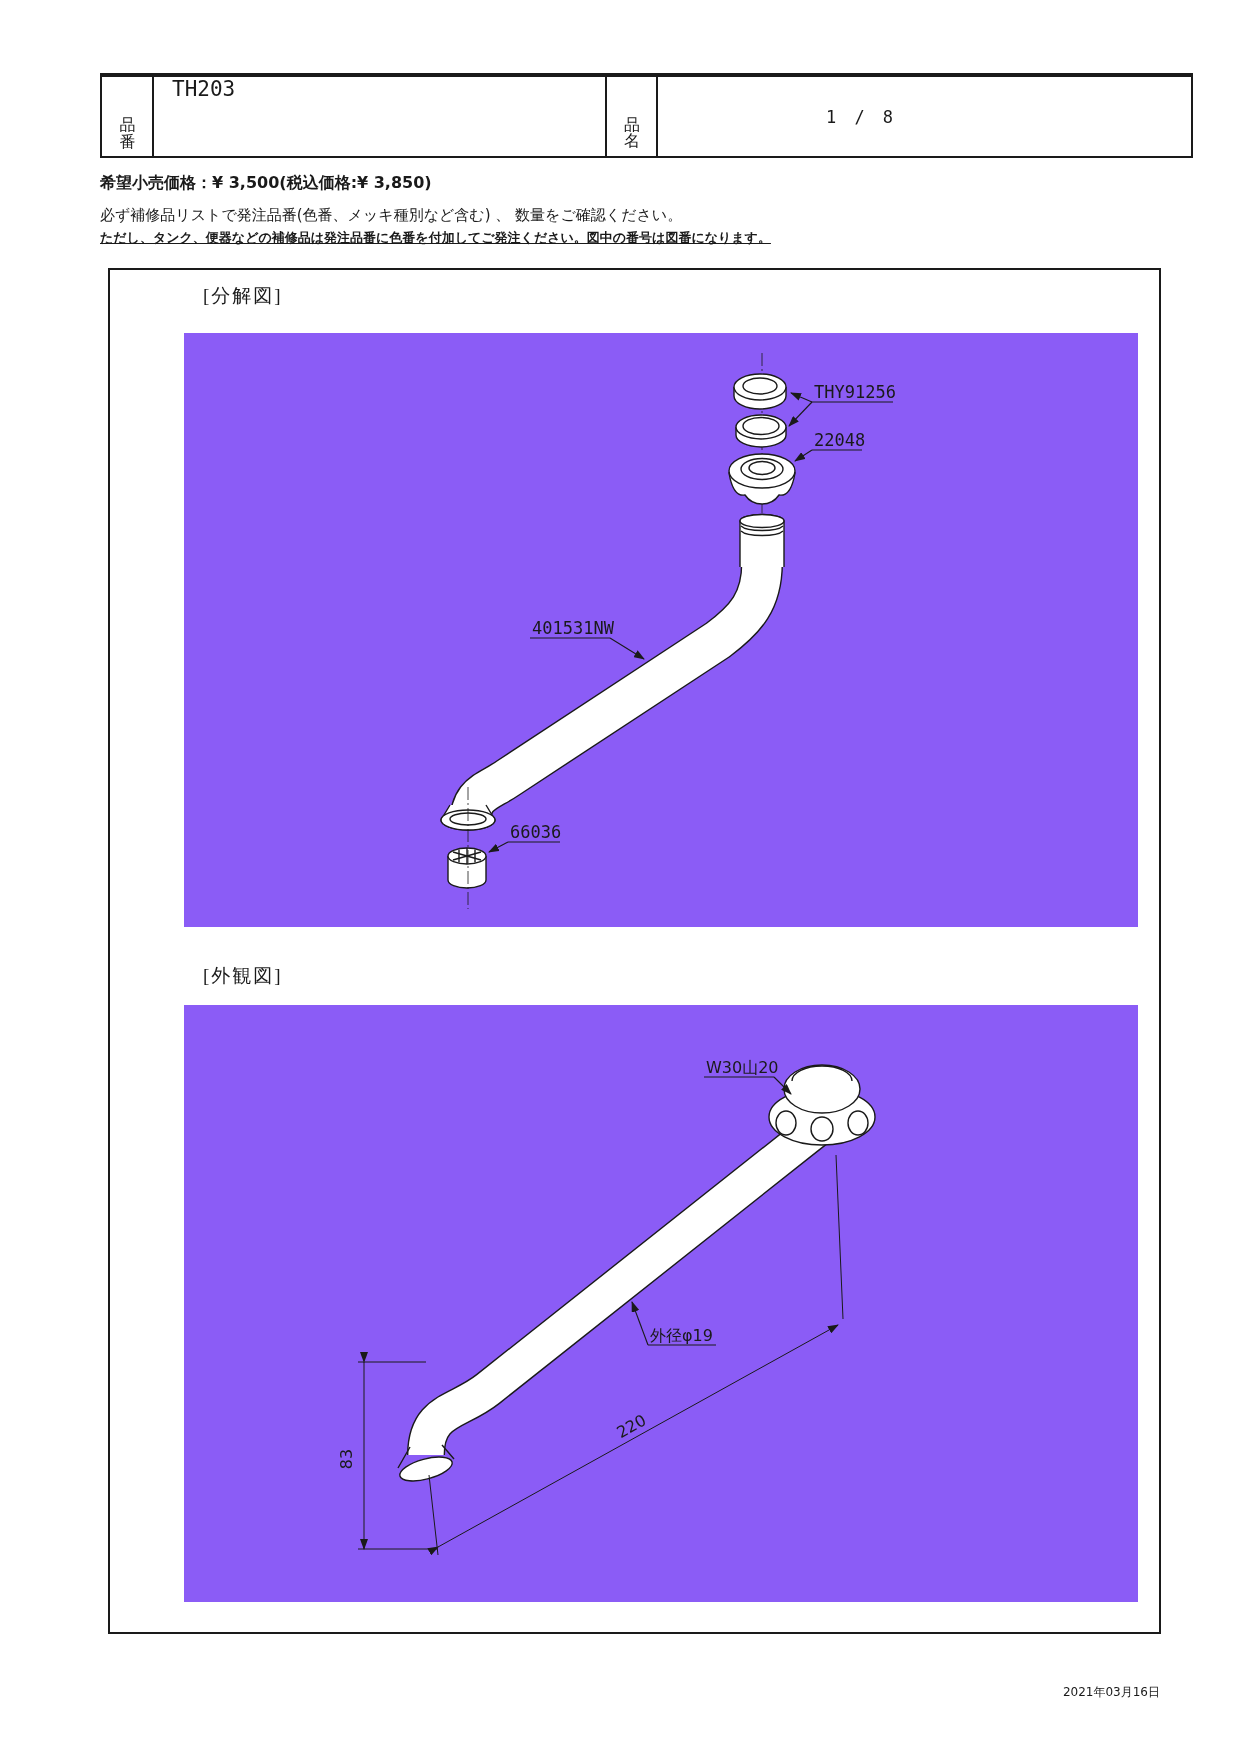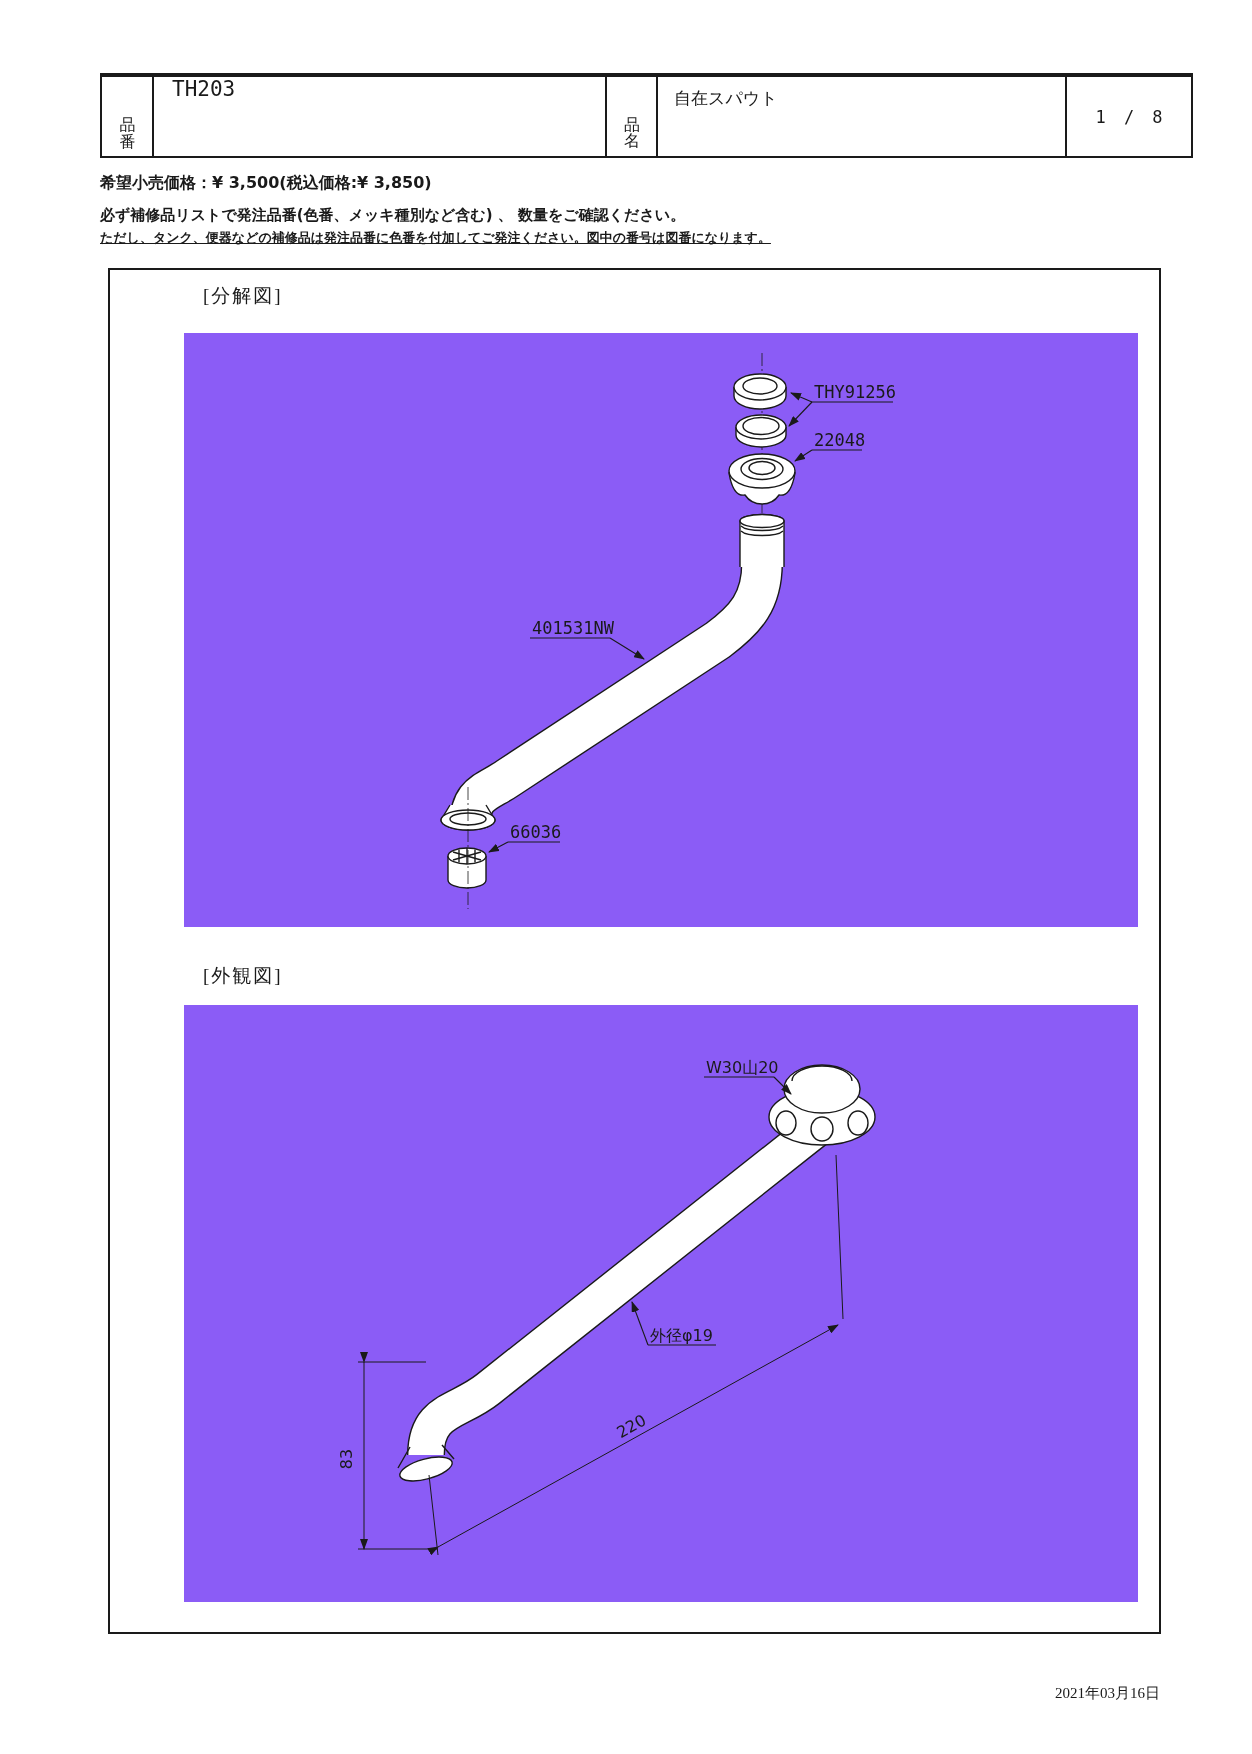--- a/index.html
+++ b/index.html
@@ -22,52 +22,49 @@
     position:absolute;inset:0;display:flex;align-items:center;justify-content:center;
     writing-mode:vertical-rl;text-orientation:upright;
     font-size:16px;letter-spacing:16px;padding-top:6px;box-sizing:border-box;
   }
   .cell-partno{display:flex;align-items:flex-start;padding-left:18px;font-size:21px;}
   .cell-partname{padding:10px 0 0 16px;font-size:17px;}
   .cell-page{display:flex;align-items:center;justify-content:center;font-size:17px;letter-spacing:4px;}
 
   
   .price-line{position:absolute;left:100px;top:173px;font-size:16px;font-weight:bold;}
-  .note-line1{position:absolute;left:100px;top:206px;font-size:15px;font-weight:bold;}
+  .note-line1{position:absolute;left:100px;top:206px;font-size:15px;font-weight:normal;}
   .note-line2{position:absolute;left:100px;top:229px;font-size:13px;font-weight:bold;text-decoration:underline;}
 
   
   .outer-box{position:absolute;left:108px;top:268px;width:1053px;height:1366px;border:2px solid #1a1a1a;box-sizing:border-box;background:#fff;}
   .fig-title{position:absolute;font-size:19px;letter-spacing:2px;font-family:Liberation Serif, serif;}
   .title-exploded{left:203px;top:283px;}
   .title-outline{left:203px;top:963px;}
   .fig-box{position:absolute;border:2px solid #8b5cf6;box-sizing:border-box;background:#8b5cf6;}
   .box-exploded{left:184px;top:333px;width:954px;height:594px;}
   .box-outline{left:184px;top:1005px;width:954px;height:597px;}
   svg{display:block;}
   svg text{fill:#1a1a1a;stroke:none;font-size:17px;}
   svg .dimtext{font-size:16px;}
 
-  .date-line{position:absolute;right:92px;top:1684px;font-size:15px;font-family:Liberation Serif, serif;}
+  .date-line{position:absolute;right:92px;top:1684px;font-size:12px;}
 </style>
 </head>
 <body>
 
 <div class="hdr-table">
   <div class="hdr-cell">
     <div class="vlabel">品番</div>
   </div>
   <div class="hdr-cell cell-partno mono">
     <span>TH203</span>
   </div>
   <div class="hdr-cell">
     <div class="vlabel">品名</div>
-  </div>
-  <div class="hdr-cell cell-partname">
-    <span>自在スパウト</span>
   </div>
   <div class="hdr-cell cell-page mono">
     <span>1 / 8</span>
   </div>
 </div>
 
 <div class="price-line">希望小売価格：¥ 3,500(税込価格:¥ 3,850)</div>
 <div class="note-line1">必ず補修品リストで発注品番(色番、メッキ種別など含む) 、 数量をご確認ください。</div>
 <div class="note-line2">ただし、タンク、便器などの補修品は発注品番に色番を付加してご発注ください。図中の番号は図番になります。</div>
 

